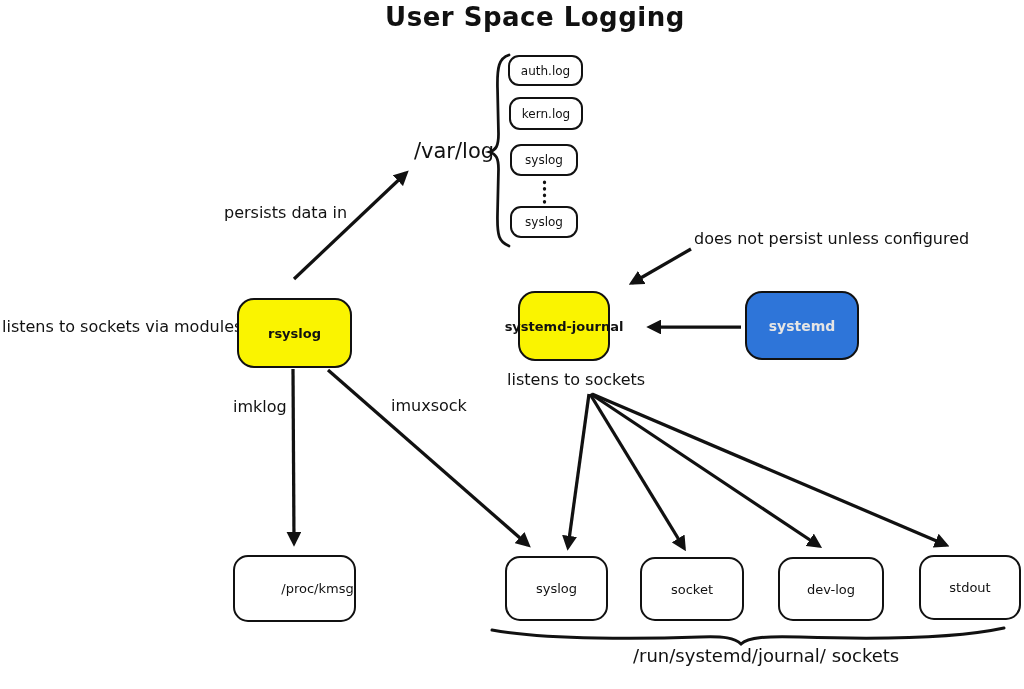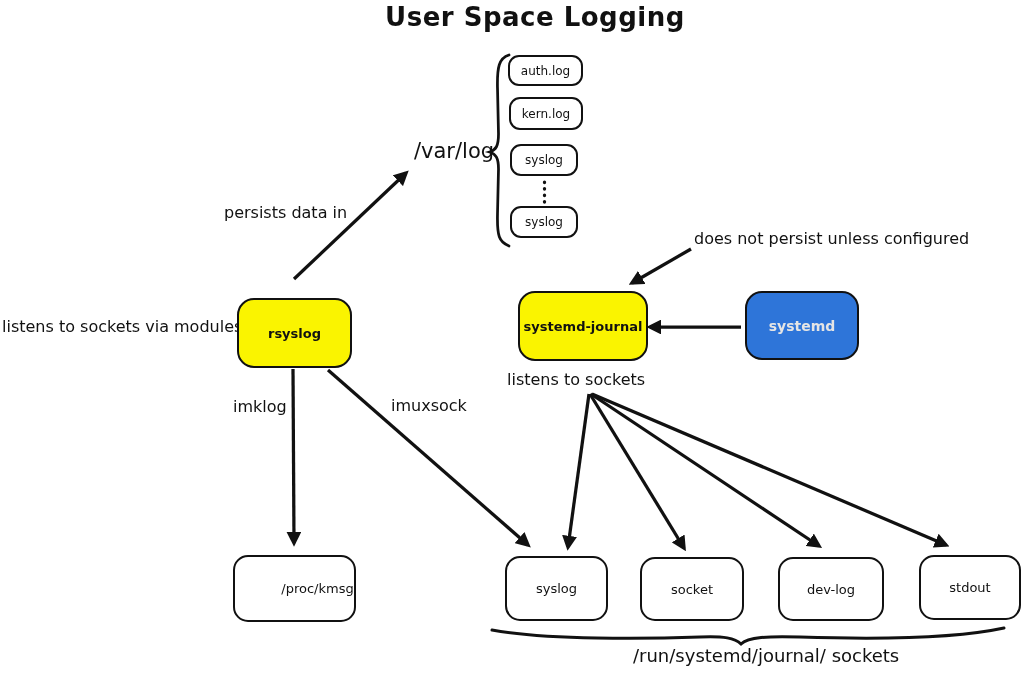--- a/index.html
+++ b/index.html
@@ -87,21 +87,21 @@
   <div class="annot" style="left:2px;top:317px;">listens to sockets via modules</div>
   <div class="annot" style="left:694px;top:229px;">does not persist unless configured</div>
   <div class="annot" style="left:507px;top:370px;">listens to sockets</div>
   <div class="annot" style="left:233px;top:397px;">imklog</div>
   <div class="annot" style="left:391px;top:396px;">imuxsock</div>
   <div class="run-sockets-label">/run/systemd/journal/ sockets</div>
 
   <div class="node yellow" style="left:237px;top:290px;width:115px;height:70px;border-radius:17px;margin-top:8px;">
     <span>rsyslog</span>
   </div>
-  <div class="node yellow" style="left:518px;top:291px;width:130px;height:70px;border-radius:17px;">
+  <div class="node yellow" style="left:518px;top:291px;width:92px;height:70px;border-radius:17px;">
     <span>systemd-journal</span>
   </div>
   <div class="node blue" style="left:745px;top:291px;width:114px;height:69px;border-radius:17px;">
     <span>systemd</span>
   </div>
   <div class="node" style="left:233px;top:555px;width:123px;height:67px;padding-left:46px;">
     <span>/proc/kmsg</span>
   </div>
 
   <div class="node" style="left:505px;top:556px;width:103px;height:65px;">

